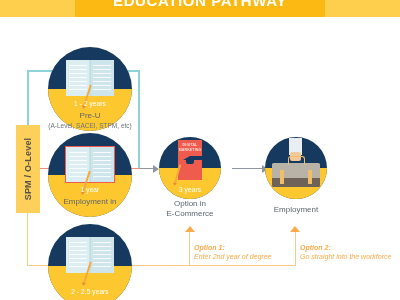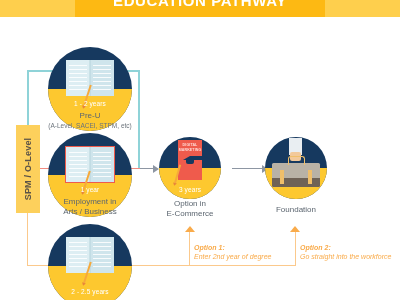--- a/index.html
+++ b/index.html
@@ -223,21 +223,20 @@
       <div class="rule" style="left:27px; top:21px; width:18px;"></div>
       <div class="rule" style="left:27px; top:25px; width:18px;"></div>
       <div class="rule" style="left:27px; top:29px; width:18px;"></div>
     </div>
     <div class="pencil" style="left:82px; top:170px; height:22px; transform:rotate(18deg);">
       <div class="tip"></div>
     </div>
     <div class="years" style="left:48px; top:186px; width:84px;">1 year</div>
     <div class="caption" style="left:30px; top:197px;">
       <span>Employment in</span>
-      <span class="sub" style="font-size:8px; color:#5c6670;">Arts / Business</span>
     </div>
   </div>
 
   <div class="node">
     <div class="circle" style="left:48px; top:224px; width:84px; height:84px;">
       <div class="half-bottom"></div>
     </div>
     <div class="book" style="left:66px; top:237px; width:48px; height:36px;">
       <div class="page pl"></div>
       <div class="page pr"></div>
@@ -289,21 +288,21 @@
       <div class="half-bottom"></div>
     </div>
     <div class="sleeve" style="left:289px; top:138px; width:13px; height:17px;"></div>
     <div class="hand" style="left:290px; top:152px; width:11px; height:9px;"></div>
     <div class="case-handle" style="left:288px; top:156px; width:15px; height:8px;"></div>
     <div class="case-body" style="left:272px; top:163px; width:48px; height:24px;"></div>
     <div class="case-flap" style="left:272px; top:178px; width:48px; height:9px;"></div>
     <div class="case-clip" style="left:280px; top:170px; width:4px; height:14px;"></div>
     <div class="case-clip" style="left:308px; top:170px; width:4px; height:14px;"></div>
     <div class="caption" style="left:236px; top:205px;">
-      <span>Foundation</span>
+      <span>Employment</span>
     </div>
   </div>
 
   <div class="opt" style="left:194px; top:243px;">
     <div class="ttl">Option 1:</div>
     <div class="dsc">Enter 2nd year of degree</div>
   </div>
   <div class="opt" style="left:300px; top:243px;">
     <div class="ttl">Option 2:</div>
     <div class="dsc">Go straight into the workforce</div>

